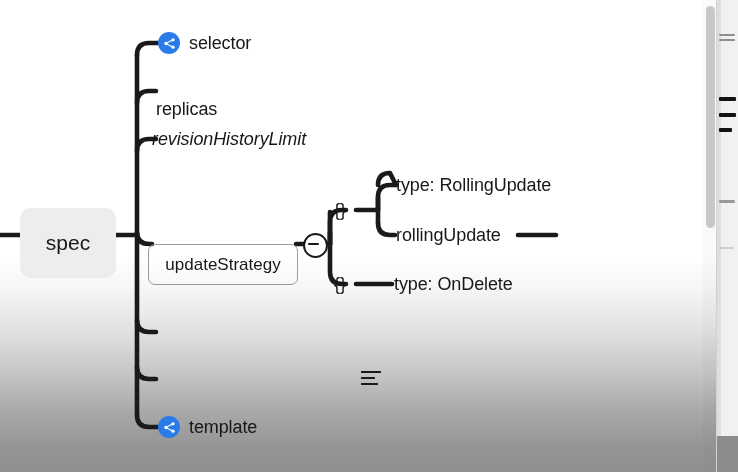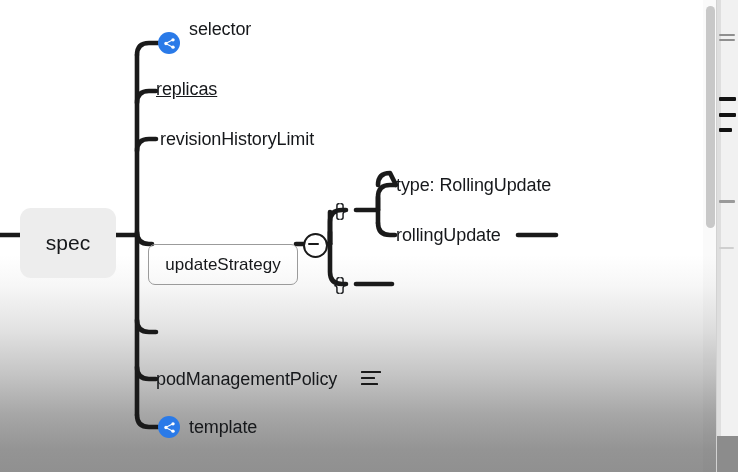--- a/index.html
+++ b/index.html
@@ -171,43 +171,43 @@
   </div>
 
   <div class="share-icon" style="left:158px;top:32px;">
     <svg width="13" height="13" viewBox="0 0 24 24" fill="#ffffff" aria-hidden="true">
       <circle cx="18.5" cy="5.2" r="3.1"></circle>
       <circle cx="5.5" cy="12" r="3.1"></circle>
       <circle cx="18.5" cy="18.8" r="3.1"></circle>
       <path d="M7.6 10.6 L16.6 6.2 M7.6 13.4 L16.6 17.8" stroke="#ffffff" stroke-width="2.1" fill="none"></path>
     </svg>
   </div>
-  <div class="label" style="left:189px;top:20px;">selector</div>
-
-  <div class="label" style="left:156px;top:80px;text-decoration:underline;">replicas</div>
-
-  <div class="label" style="left:160px;top:130px;">revisionHistoryLimit</div>
+  <div class="label" style="left:189px;top:34px;">selector</div>
+
+  <div class="label" style="left:156px;top:100px;">replicas</div>
+
+  <div class="label" style="left:152px;top:130px;font-style:italic;">revisionHistoryLimit</div>
 
   <div id="us-node">
     <span class="txt">updateStrategy</span>
   </div>
   <div id="collapse-toggle"></div>
 
   <div class="brace" style="left:334px;top:201px;">{}</div>
 
   <div class="label" style="left:396px;top:176px;">type: RollingUpdate</div>
 
   <div class="label" style="left:396px;top:226px;">rollingUpdate</div>
 
 
   <div class="brace" style="left:334px;top:275px;">{}</div>
 
-
-
-  <div class="label" style="left:156px;top:370px;">podManagementPolicy</div>
+  <div class="label" style="left:394px;top:275px;">type: OnDelete</div>
+
+
   <div class="list-icon" style="left:361px;top:371px;">
       <i></i>
       <i></i>
       <i></i>
     </div>
 
   <div class="share-icon" style="left:158px;top:416px;">
     <svg width="13" height="13" viewBox="0 0 24 24" fill="#ffffff" aria-hidden="true">
       <circle cx="18.5" cy="5.2" r="3.1"></circle>
       <circle cx="5.5" cy="12" r="3.1"></circle>

